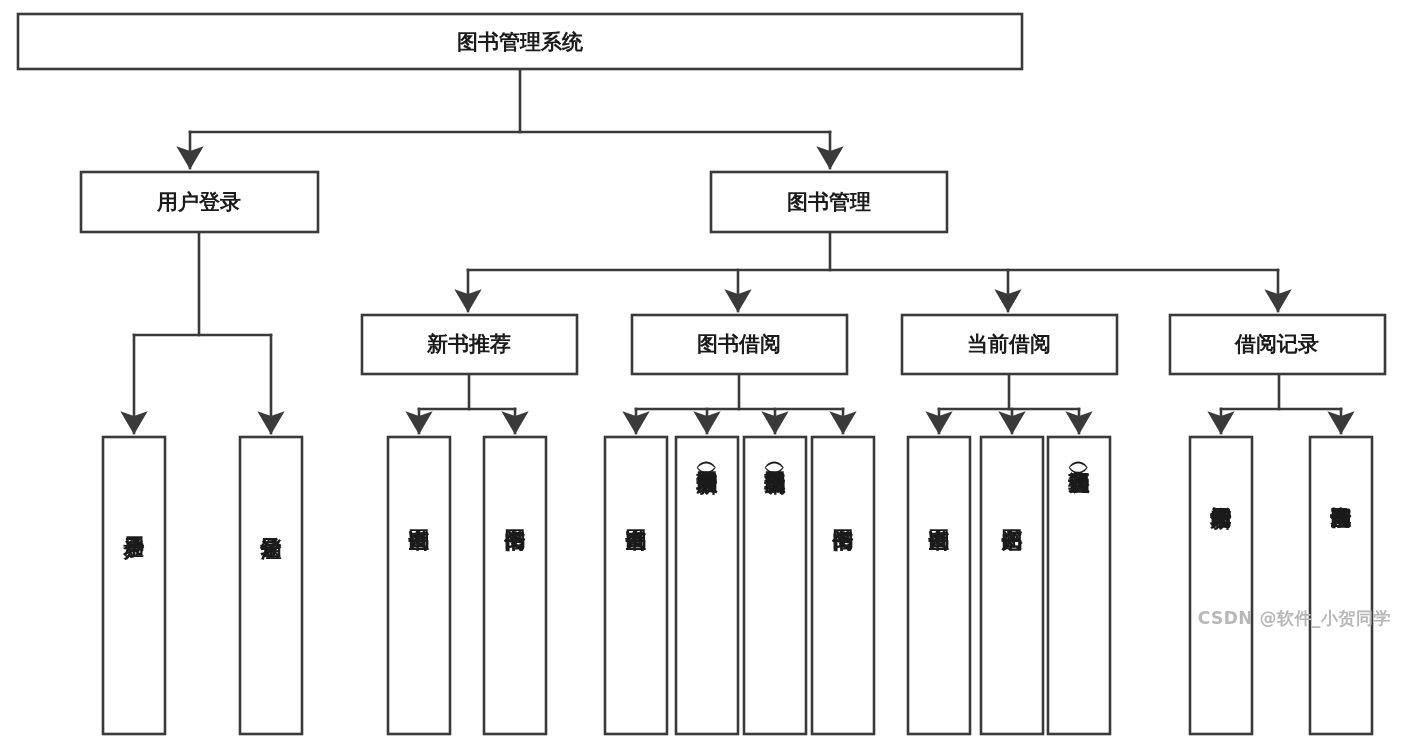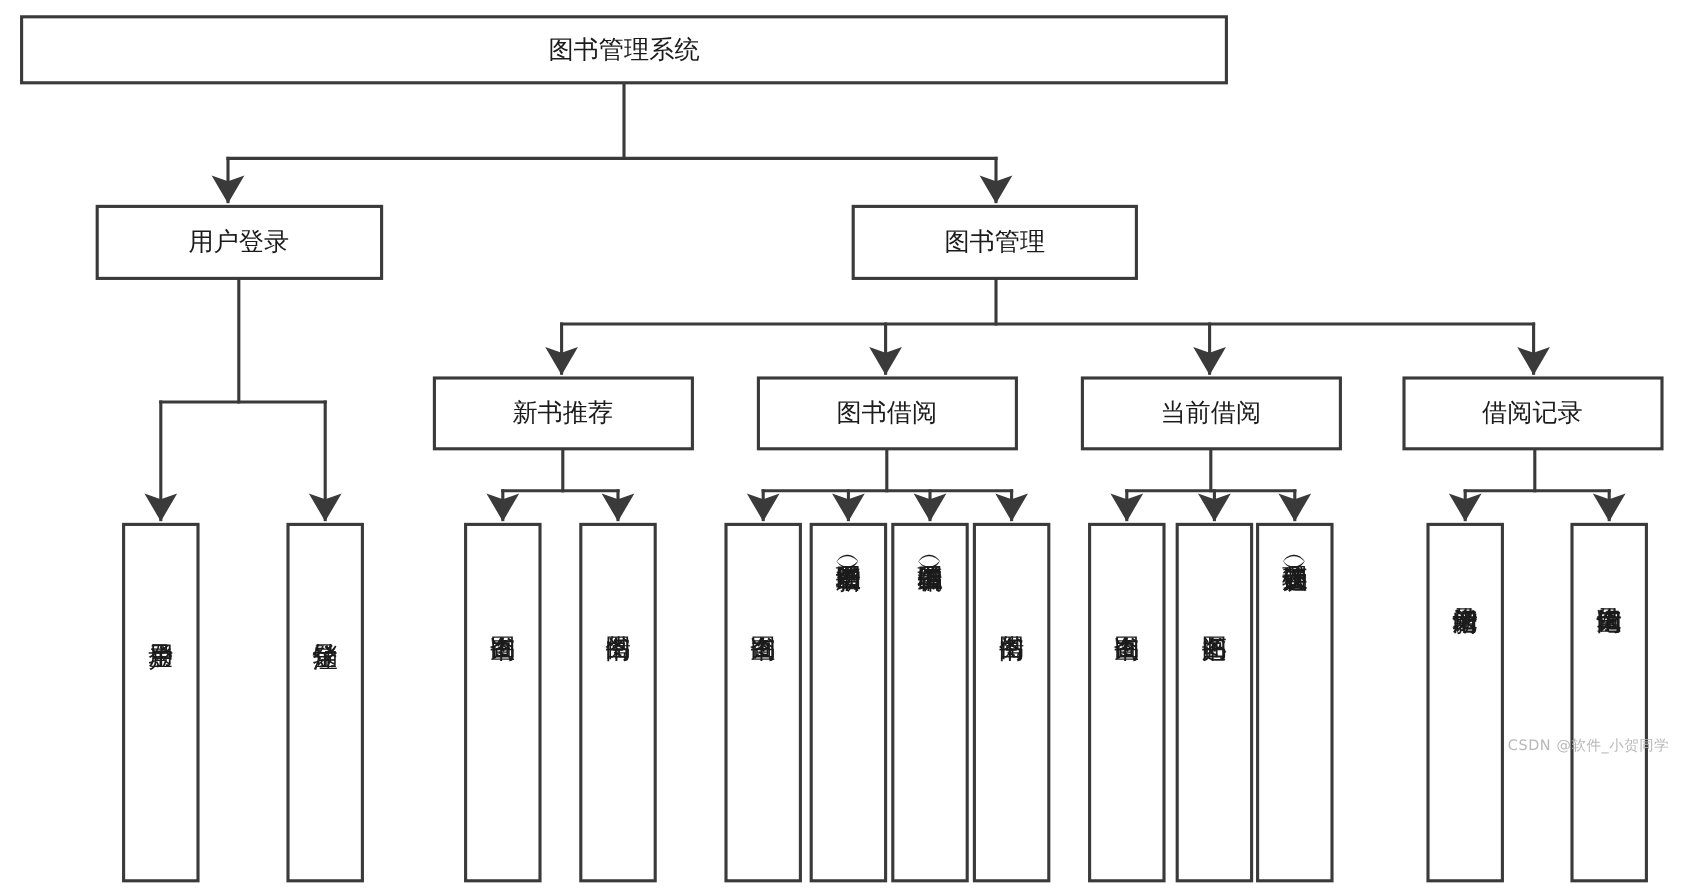--- a/index.html
+++ b/index.html
@@ -11,20 +11,21 @@
     width: 1405px;
     height: 747px;
     font-family: "DejaVu Sans", "Liberation Sans", sans-serif;
     overflow: hidden;
     position: relative;
   }
   #diagram-root {
     position: relative;
     width: 1405px;
     height: 636px;
+    font-weight: bold;
   }
   svg#tree-svg {
     position: absolute;
     left: 0;
     top: 0;
     width: 1405px;
     height: 747px;
   }
   .node-box {
     fill: #ffffff;
@@ -52,21 +53,21 @@
     font-family: "DejaVu Sans", "Liberation Sans", sans-serif;
     font-size: 21px;
     fill: #1b1b1b;
     text-anchor: middle;
   }
   .watermark {
     position: absolute;
     right: 14px;
     bottom: 6px;
     font-family: "DejaVu Sans", "Liberation Sans", sans-serif;
-    font-size: 12px;
+    font-size: 17px;
     color: #b8b8b8;
     white-space: nowrap;
     letter-spacing: 0.5px;
     user-select: none;
   }
 </style>
 </head>
 <body>
 
 <div id="diagram-root">

